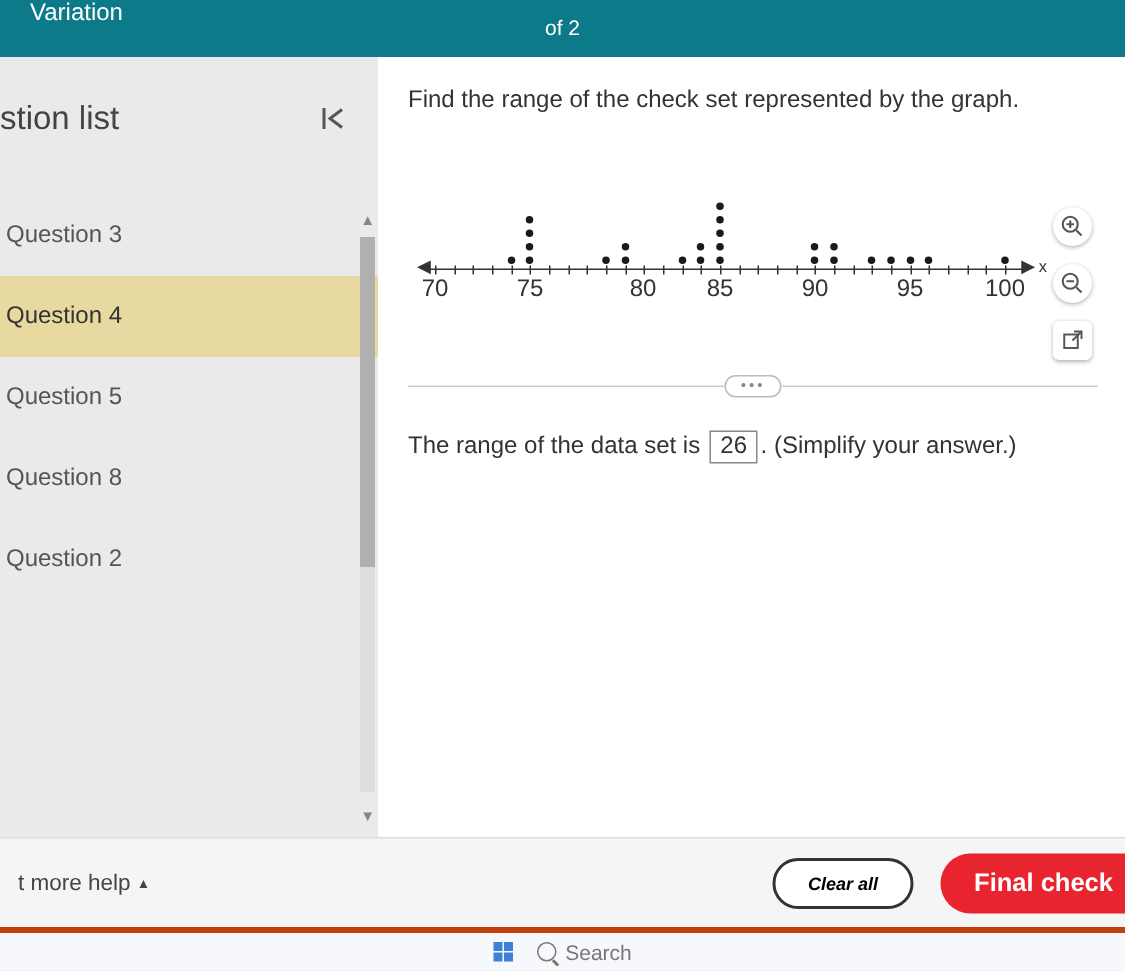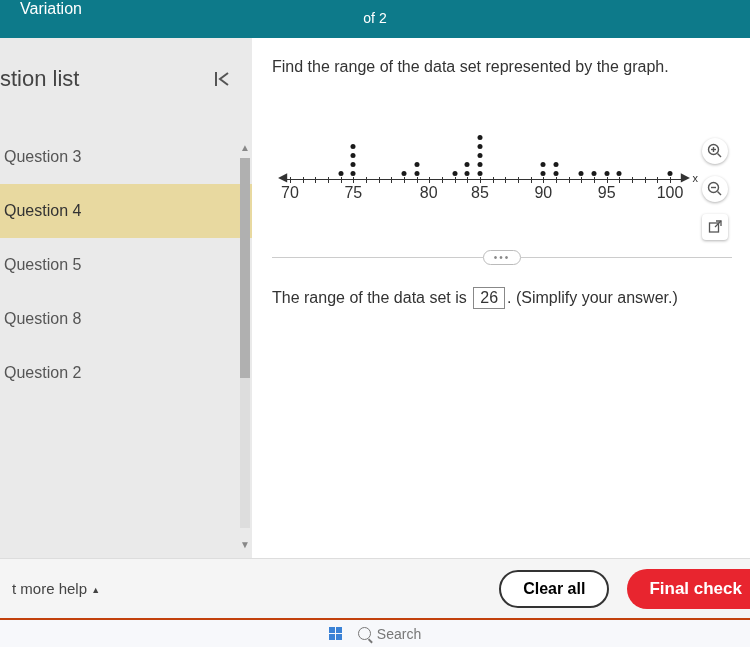--- a/index.html
+++ b/index.html
@@ -44,24 +44,24 @@
     .divider-line { flex: 1; height: 1px; background: #ccc; }
     .more-pill { border: 1px solid #bbb; border-radius: 10px; padding: 1px 10px; font-size: 10px; color: #888; letter-spacing: 2px; cursor: pointer; background: #fff; }
     
     .answer-row { font-size: 16px; color: #333; }
     .answer-box { display: inline-block; border: 1px solid #888; padding: 1px 6px; margin: 0 2px; min-width: 26px; text-align: center; }
     
     .footer { height: 60px; background: #f5f5f5; border-top: 1px solid #ddd; display: flex; align-items: center; padding: 0 12px; position: relative; }
     .help-link { font-size: 15px; color: #444; cursor: pointer; }
     .help-caret { font-size: 9px; vertical-align: middle; }
     .footer-buttons { position: absolute; right: 0; display: flex; gap: 18px; align-items: center; }
-    .clear-btn { border: 2px solid #333; background: #fff; border-radius: 22px; padding: 8px 22px; font-size: 16px; font-weight: 600; cursor: pointer; }
+    .clear-btn { border: 2px solid #333; background: #fff; border-radius: 22px; padding: 8px 22px; font-size: 12px; font-weight: 600; cursor: pointer; font-style: italic; }
     .final-btn { background: #e8252f; color: #fff; border: none; border-radius: 22px 0 0 22px; padding: 10px 8px 10px 22px; font-size: 17px; font-weight: 700; cursor: pointer; }
     
-    .taskbar { height: 29px; background: #f7f8fb; border-top: 2px solid #c2410c; display: flex; align-items: center; justify-content: center; gap: 16px; }
+    .taskbar { height: 29px; background: #f7f8fb; border-top: 4px solid #c2410c; display: flex; align-items: center; justify-content: center; gap: 16px; }
     .win-icon { display: grid; grid-template-columns: 6px 6px; grid-template-rows: 6px 6px; gap: 1px; }
     .win-sq { background: #3b82d6; }
     .search-bar { display: flex; align-items: center; gap: 6px; color: #777; font-size: 14px; }
     .search-circ { width: 13px; height: 13px; border: 1.5px solid #777; border-radius: 50%; position: relative; }
     .search-circ::after { content: ''; position: absolute; width: 5px; height: 1.5px; background: #777; bottom: -2px; right: -3px; transform: rotate(45deg); }
   </style>
 </head>
 <body>
 
 <div class="header">
@@ -86,21 +86,21 @@
       <div class="qitem">Question 2</div>
     </div>
     <div class="scrollbar-up">▲</div>
     <div class="scrollbar-track">
       <div class="scrollbar-thumb"></div>
     </div>
     <div class="scrollbar-down">▼</div>
   </div>
 
   <div class="content">
-    <div class="prompt">Find the range of the data set represented by the graph.</div>
+    <div class="prompt">Find the range of the check set represented by the graph.</div>
 
     <div class="chart-area">
       <div class="dotplot" id="dotplot">
         <div class="axis-line"></div>
         <span class="axis-arrow-l">◀</span>
         <span class="axis-arrow-r">▶</span>
         <span class="xlabel">x</span>
       <div class="tick" style="left: 0px;"></div>
           <div class="tick" style="left: 12.6667px;"></div>
           <div class="tick" style="left: 25.3333px;"></div>

